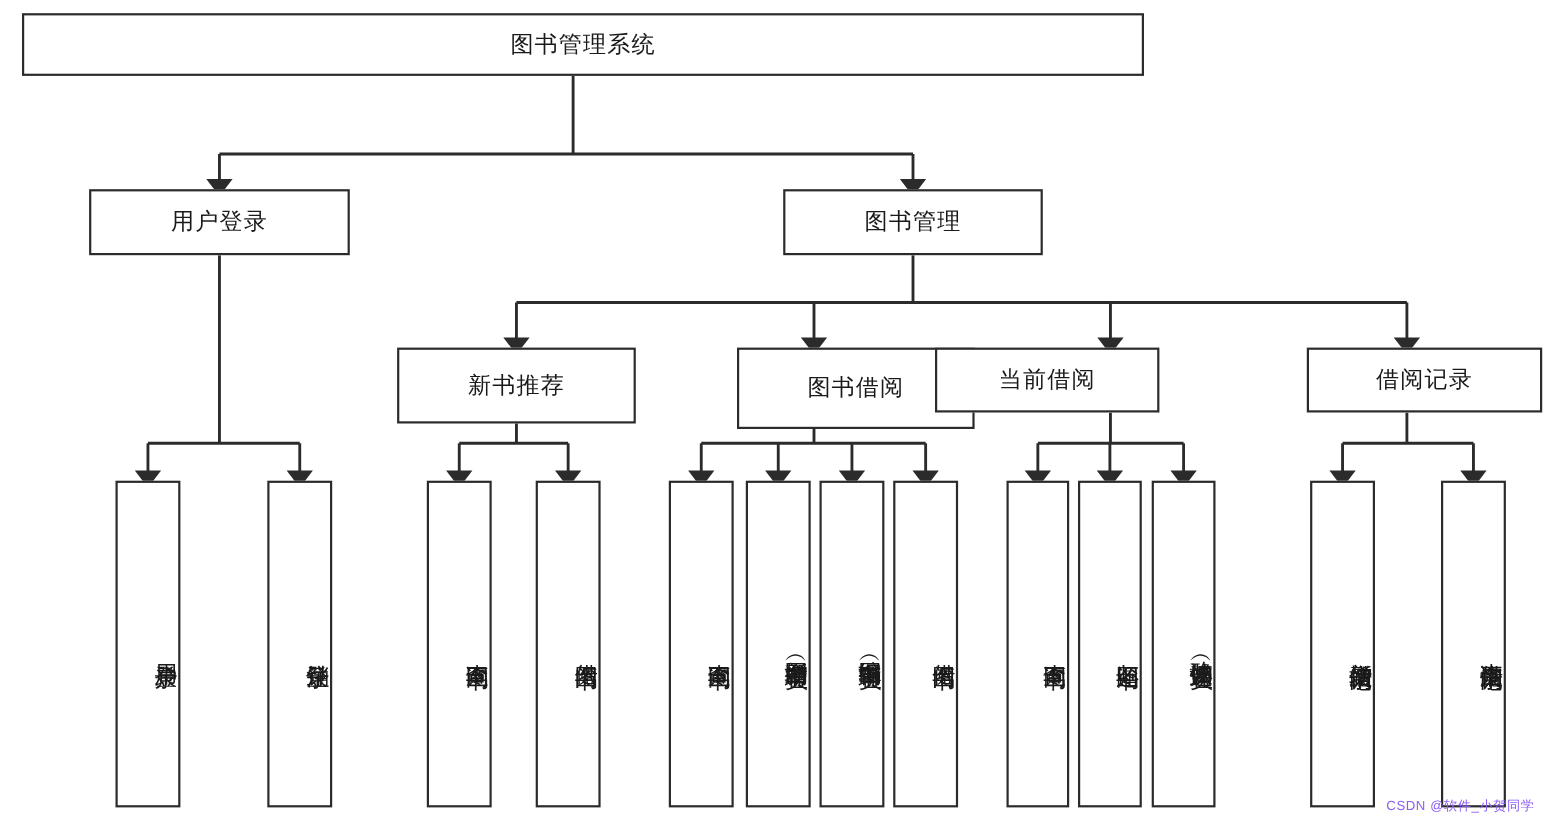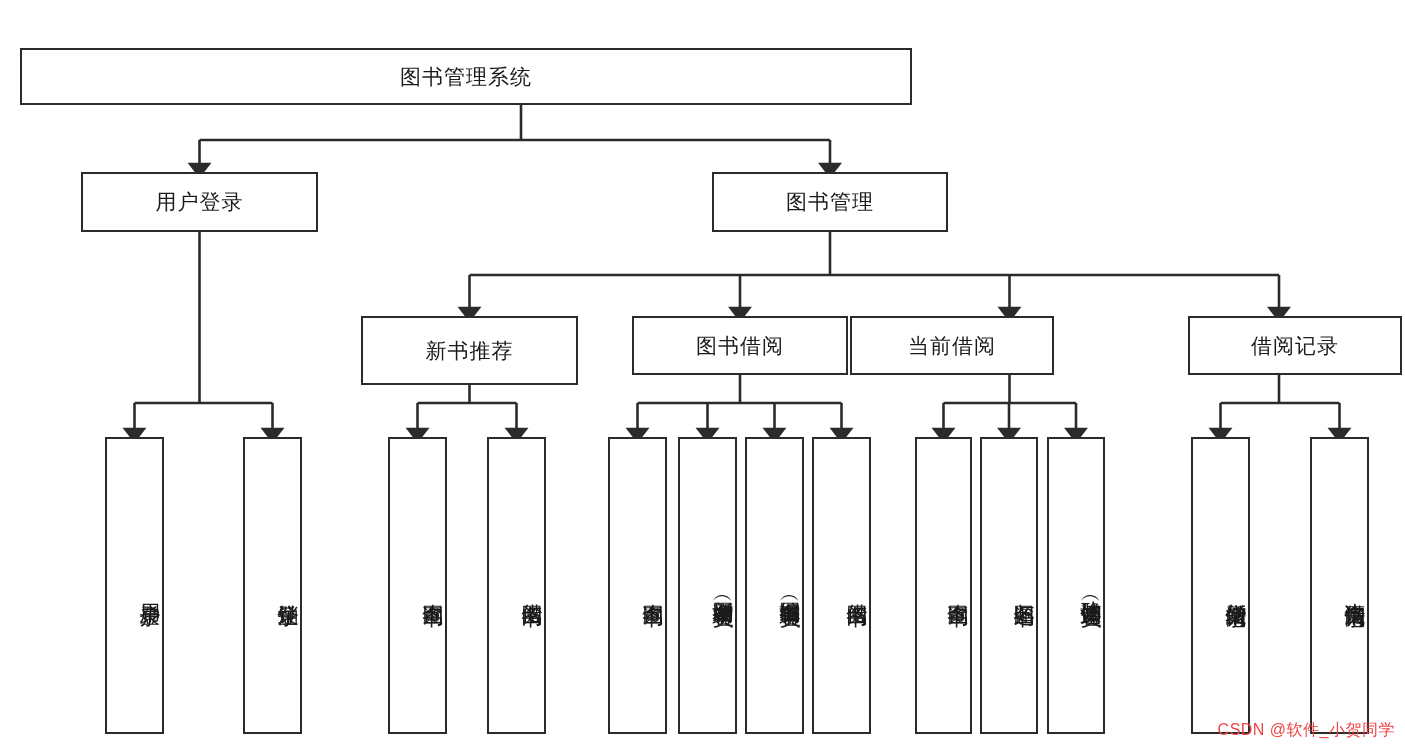--- a/index.html
+++ b/index.html
@@ -57,22 +57,22 @@
     text-orientation: upright;
     display: block;
   }
   .node-label {
     display: block;
   }
   #watermark {
     position: absolute;
     right: 10px;
     bottom: 6px;
-    font-size: 16px;
-    color: #ef4444;
+    font-size: 12px;
+    color: #8b5cf6;
     letter-spacing: 0.5px;
     white-space: nowrap;
     font-family: "Liberation Sans", "DejaVu Sans", sans-serif;
   }
 </style>
 </head>
 <body>
 
 <div id="diagram-root">
 
@@ -113,33 +113,33 @@
         <path d="M1009,403 L1009,435" marker-end="url(#arrowhead)"></path>
         <path d="M1076,403 L1076,435" marker-end="url(#arrowhead)"></path>
         <path d="M1279,375 L1279,403"></path>
         <path d="M1220.5,403 L1339.5,403"></path>
         <path d="M1220.5,403 L1220.5,435" marker-end="url(#arrowhead)"></path>
         <path d="M1339.5,403 L1339.5,435" marker-end="url(#arrowhead)"></path>
       </g>
   </svg>
 
   <div id="node-layer">
-      <div class="node horizontal" style="left: 20px; top: 12px; width: 892px; height: 57px; margin-top: 36px;">
+      <div class="node horizontal" style="left: 20px; top: 12px; width: 1020px; height: 57px;">
         <span class="node-label">图书管理系统</span>
       </div>
       <div class="node horizontal" style="left: 81px; top: 172px; width: 237px; height: 60px;">
         <span class="node-label">用户登录</span>
       </div>
       <div class="node horizontal" style="left: 712px; top: 172px; width: 236px; height: 60px;">
         <span class="node-label">图书管理</span>
       </div>
       <div class="node horizontal" style="left: 361px; top: 316px; width: 217px; height: 69px;">
         <span class="node-label">新书推荐</span>
       </div>
-      <div class="node horizontal" style="left: 632px; top: 316px; width: 216px; height: 59px;">
+      <div class="node horizontal" style="left: 670px; top: 316px; width: 216px; height: 74px;">
         <span class="node-label">图书借阅</span>
       </div>
       <div class="node horizontal" style="left: 850px; top: 316px; width: 204px; height: 59px;">
         <span class="node-label">当前借阅</span>
       </div>
       <div class="node horizontal" style="left: 1172px; top: 316px; width: 214px; height: 59px; margin-left: 16px;">
         <span class="node-label">借阅记录</span>
       </div>
       <div class="node vertical" style="left: 105px; top: 437px; width: 59px; height: 297px;">
         <span class="node-label">用户登录</span>

